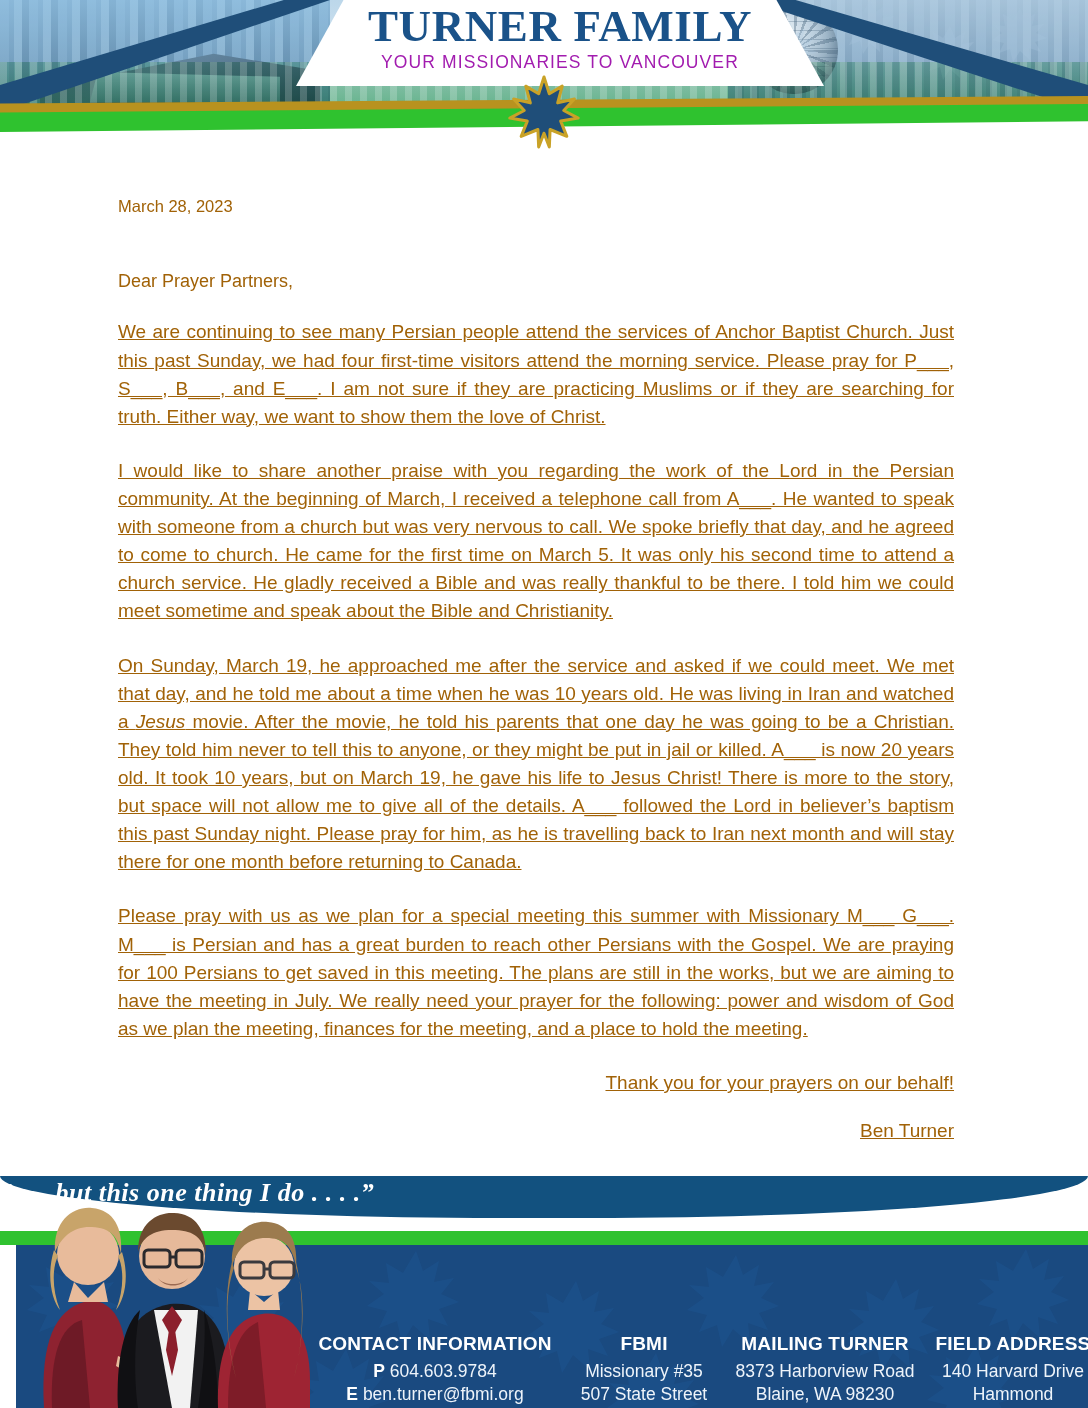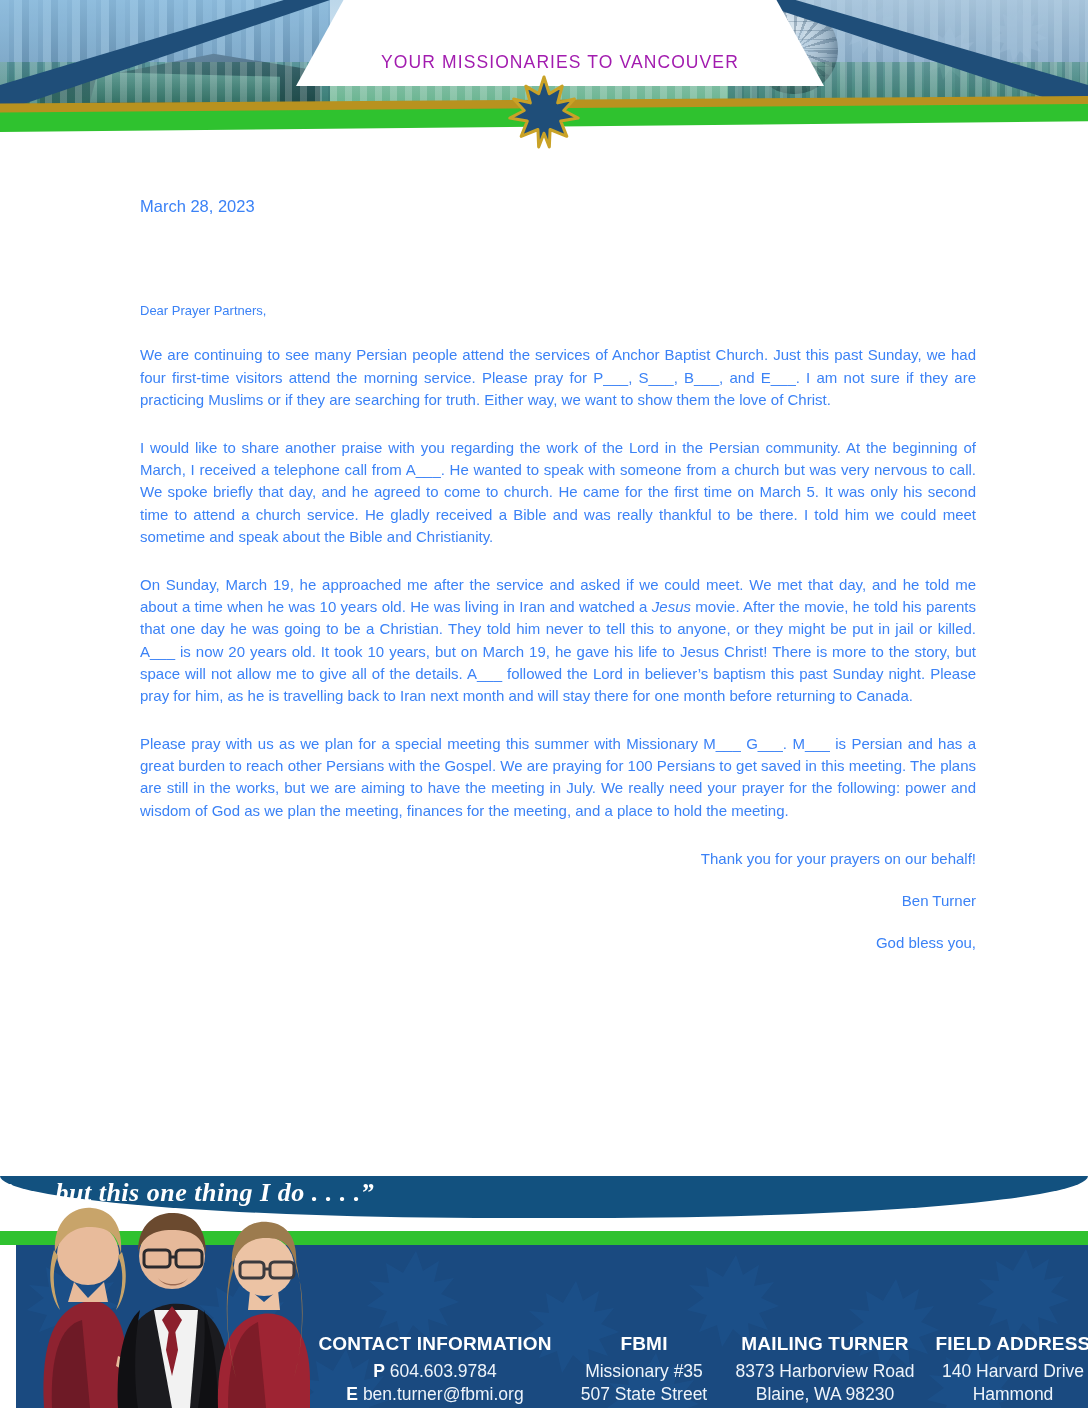--- a/index.html
+++ b/index.html
@@ -64,24 +64,24 @@
     background:#1f4e79;clip-path:polygon(100% 76%,14% 0,0 0,100% 100%);}
   
   .hdr-gold{position:absolute;left:0;top:96px;width:1088px;height:20px;background:#b8921f;
     clip-path:polygon(0 38%,100% 0,100% 58%,0 100%);}
   .hdr-green{position:absolute;left:0;top:104px;width:1088px;height:28px;background:#2fc22f;
     clip-path:polygon(0 30%,100% 0,100% 62%,0 100%);}
   
   .hdr-leaf{position:absolute;left:503px;top:74px;width:82px;height:76px;z-index:6;}
 
   
-  .letter{position:absolute;left:140px;top:196px;width:836px;color:#3b82f6;}
+  .letter{position:absolute;left:118px;top:196px;width:836px;color:#a16207;}
   .date{font-size:16.5px;line-height:1.3;}
-  .salutation{font-size:13px;margin-top:86px;}
-  .para{font-size:15px;line-height:1.48;text-align:justify;margin-top:20px;}
+  .salutation{font-size:18px;margin-top:54px;}
+  .para{font-size:19px;line-height:1.48;text-align:justify;margin-top:20px;text-decoration:underline;}
   .para.closing{text-align:right;}
   .para .it{font-style:italic;}
   .sp-lg{margin-top:26px;}
 
   
   .footer{position:absolute;left:0;bottom:0;width:1088px;height:240px;overflow:hidden;}
   .ft-white{position:absolute;top:0;left:0;width:1088px;height:60px;background:#ffffff;}
   .ft-banner{position:absolute;top:8px;left:0;width:1088px;height:42px;background:#12517f;
     border-radius:0 0 46% 46%/0 0 100% 100%;}
   .ft-tagline{position:absolute;top:10px;left:0;width:1088px;text-align:left;
@@ -127,20 +127,21 @@
   </svg>
 
   <div class="hdr-green-city"></div>
   <div class="hdr-green-city2"></div>
 
   <div class="wing-left"></div>
   <div class="wing-right"></div>
 
   <div class="hdr-plate-blue"></div>
   <div class="hdr-plate"></div>
+  <div class="hdr-title">TURNER FAMILY</div>
   <div class="hdr-sub">YOUR MISSIONARIES TO VANCOUVER</div>
 
   <div class="hdr-gold"></div>
   <div class="hdr-green"></div>
 
   <svg class="hdr-leaf" viewBox="0 0 100 100">
     <path d="M50 4 L57 26 L74 16 L68 38 L90 33 L76 48 L95 58 L72 62 L80 82 L58 73 L57 96 L50 78 L43 96 L42 73 L20 82 L28 62 L5 58 L24 48 L10 33 L32 38 L26 16 L43 26 Z" fill="#1f4e79" stroke="#c9a227" stroke-width="4" stroke-linejoin="round"></path>
   </svg>
 </div>
 

